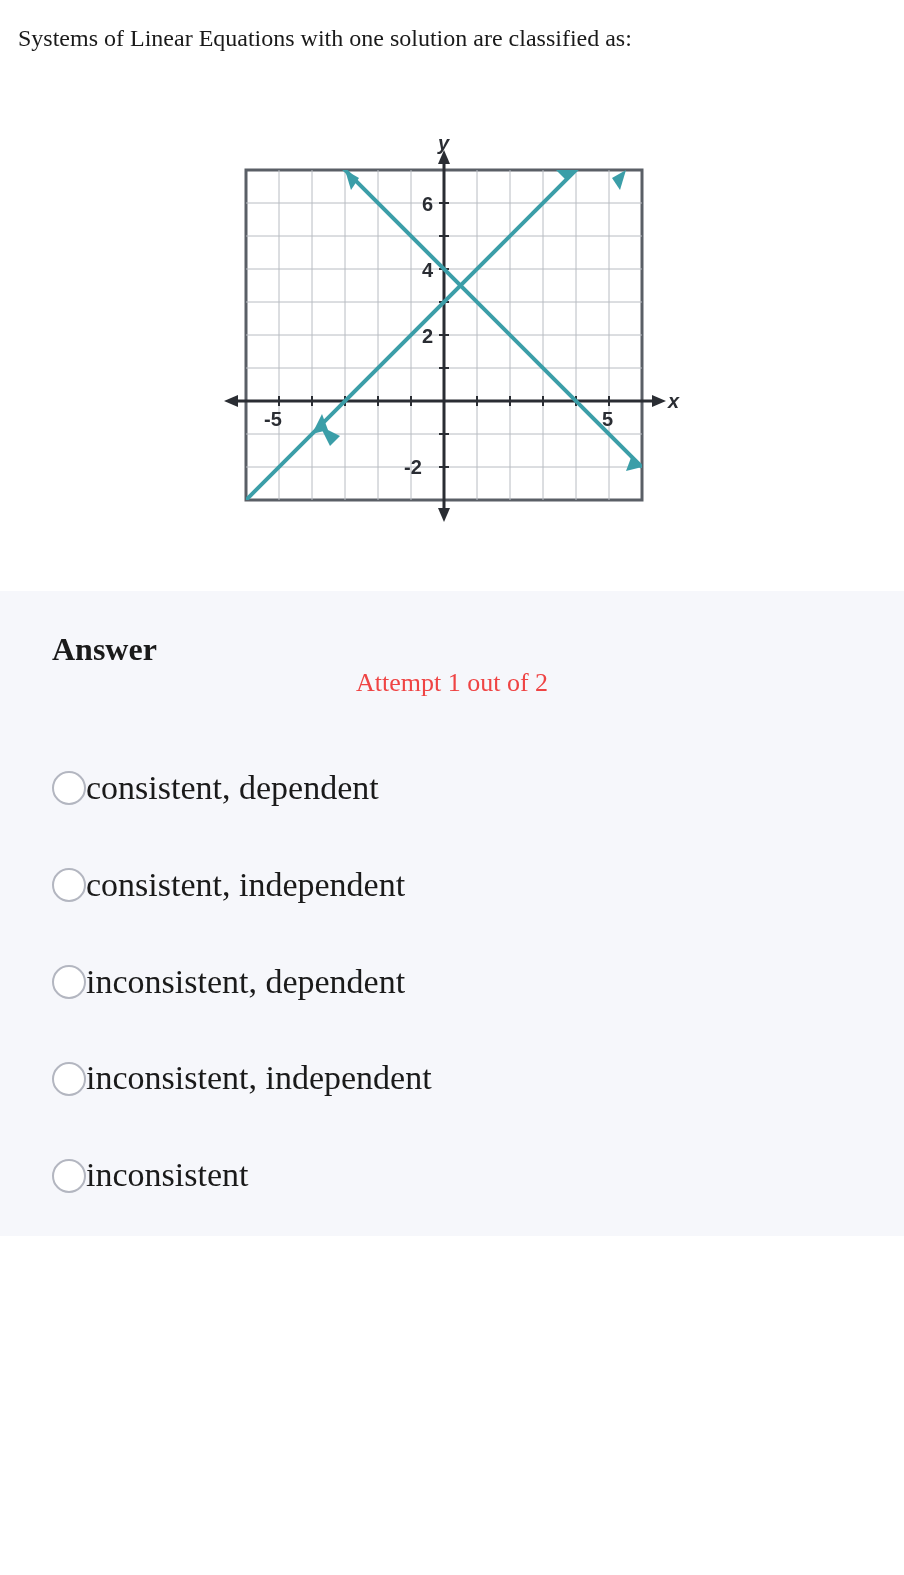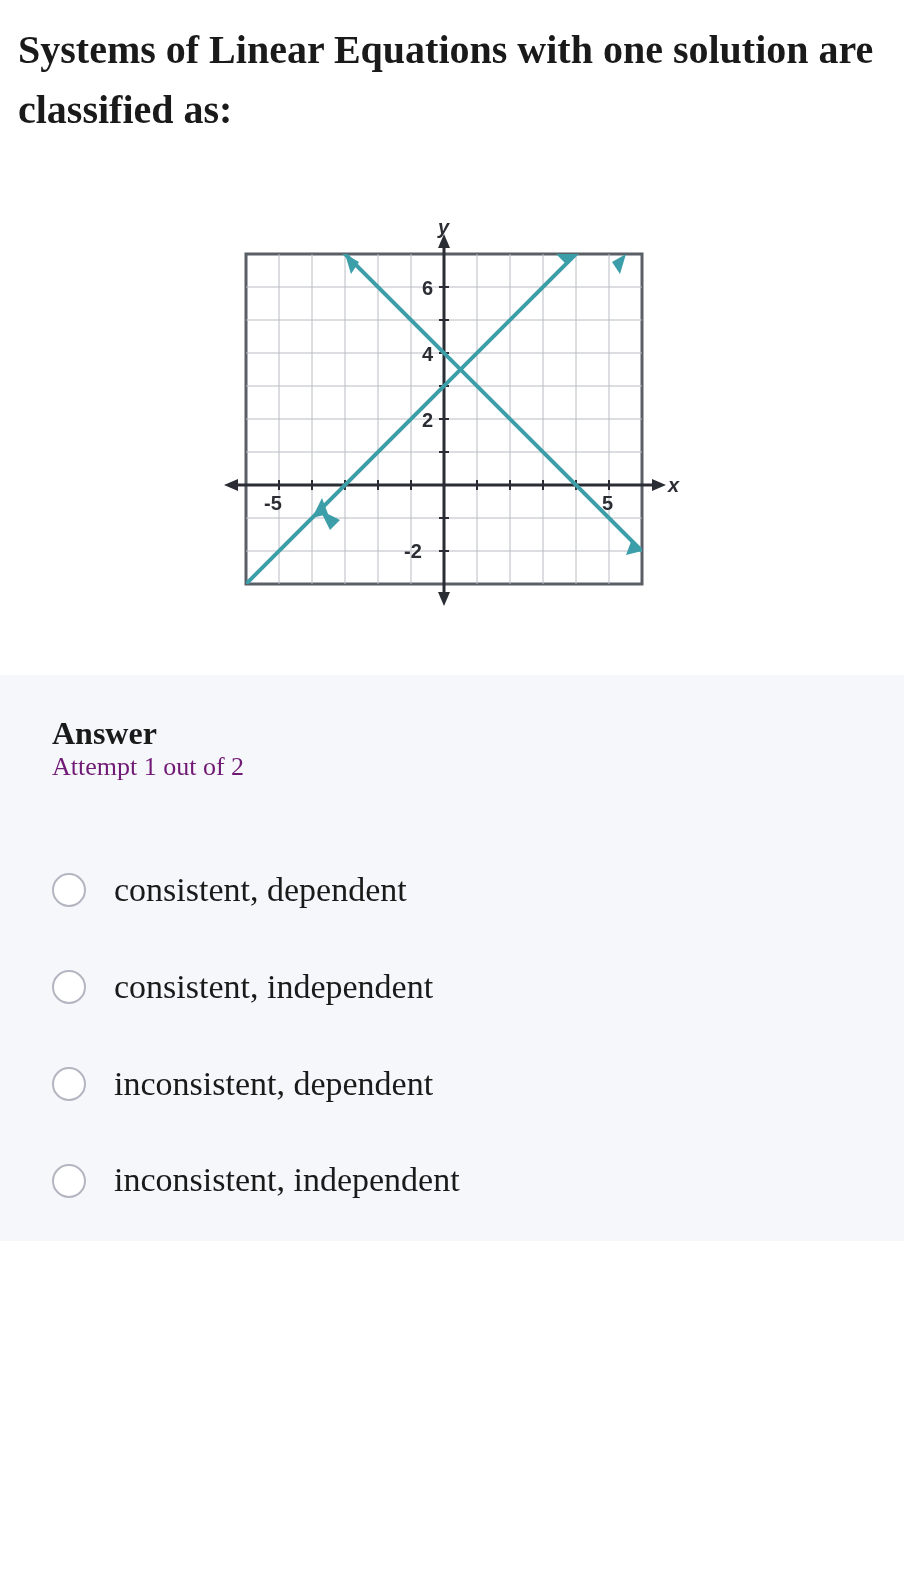--- a/index.html
+++ b/index.html
@@ -6,52 +6,52 @@
   body {
     font-family: Georgia, 'Times New Roman', serif;
     background: #ffffff;
     width: 904px;
     color: #1a1a1a;
   }
   .question {
     padding: 20px 18px 30px 18px;
   }
   .question-text {
-    font-size: 40px;
+    font-size: 24px;
     line-height: 1.5;
-    font-weight: 700;
+    font-weight: 400;
   }
   .graph-container {
     display: flex;
     justify-content: center;
     padding: 50px 0 60px 0;
   }
   .answer-section {
     background: #f6f7fb;
     padding: 40px 52px 40px 52px;
   }
   .answer-heading {
     font-size: 32px;
     font-weight: bold;
     margin-bottom: 0;
   }
   .attempt-text {
     font-size: 26px;
-    color: #701a75;
-    margin-bottom: 88px;
+    color: #ef4444;
+    margin-bottom: 70px;
+    text-align: center;
   }
   .options {
     display: flex;
     flex-direction: column;
     gap: 56px;
   }
   .option {
     display: flex;
     align-items: center;
-    gap: 28px;
     cursor: pointer;
   }
   .radio {
     width: 34px;
     height: 34px;
     border: 2px solid #b3b6c0;
     border-radius: 50%;
     flex-shrink: 0;
     background: #ffffff;
   }
@@ -179,14 +179,18 @@
       <span class="option-label">consistent, independent</span>
     </label>
     <label class="option">
       <span class="radio"></span>
       <span class="option-label">inconsistent, dependent</span>
     </label>
     <label class="option">
       <span class="radio"></span>
       <span class="option-label">inconsistent, independent</span>
     </label>
+    <label class="option">
+      <span class="radio"></span>
+      <span class="option-label">inconsistent</span>
+    </label>
   </div>
 </div>
 
 </body></html>

